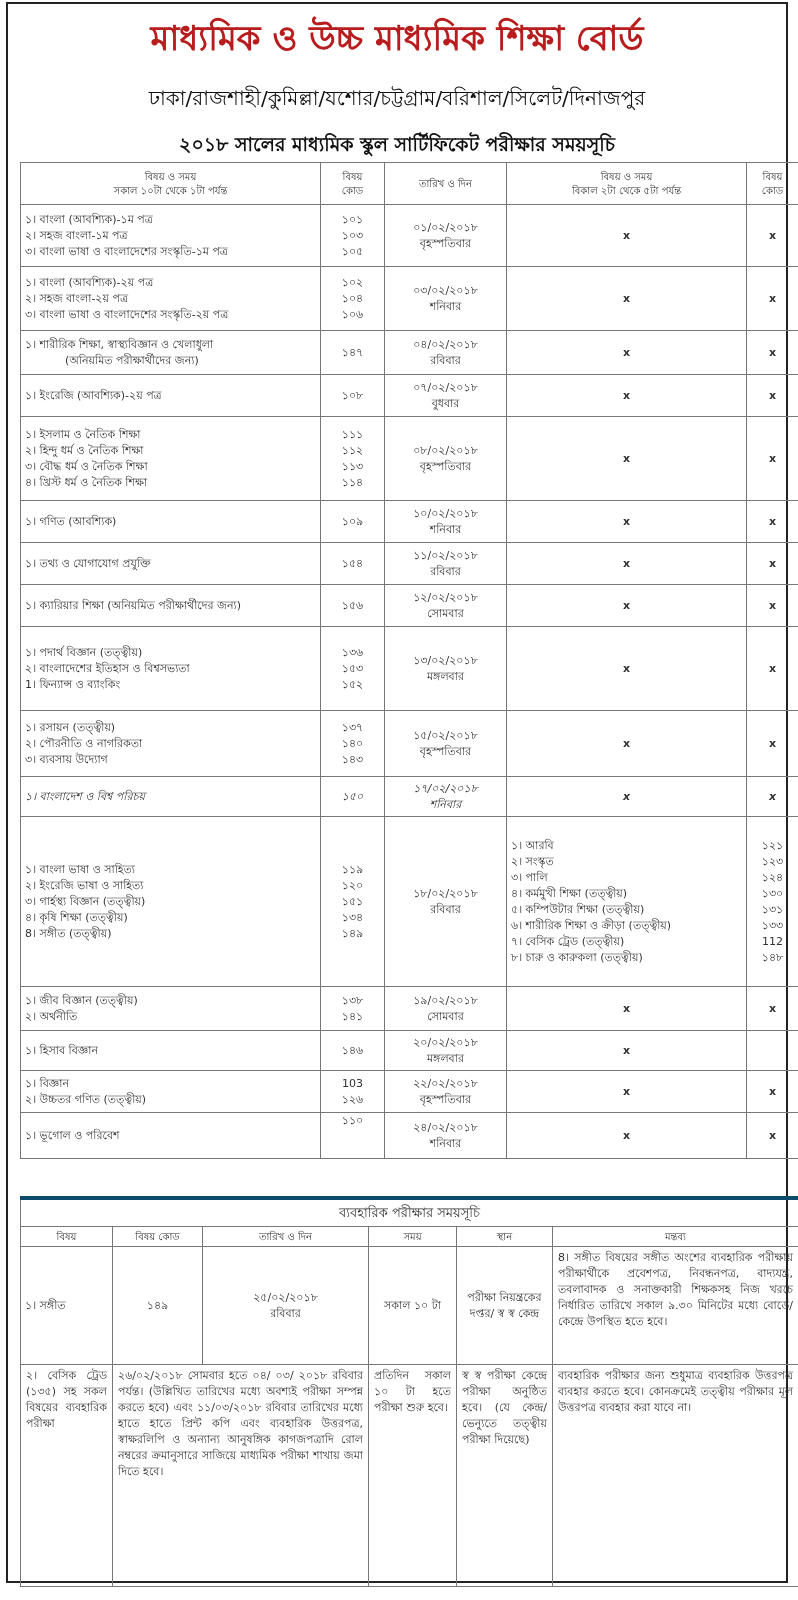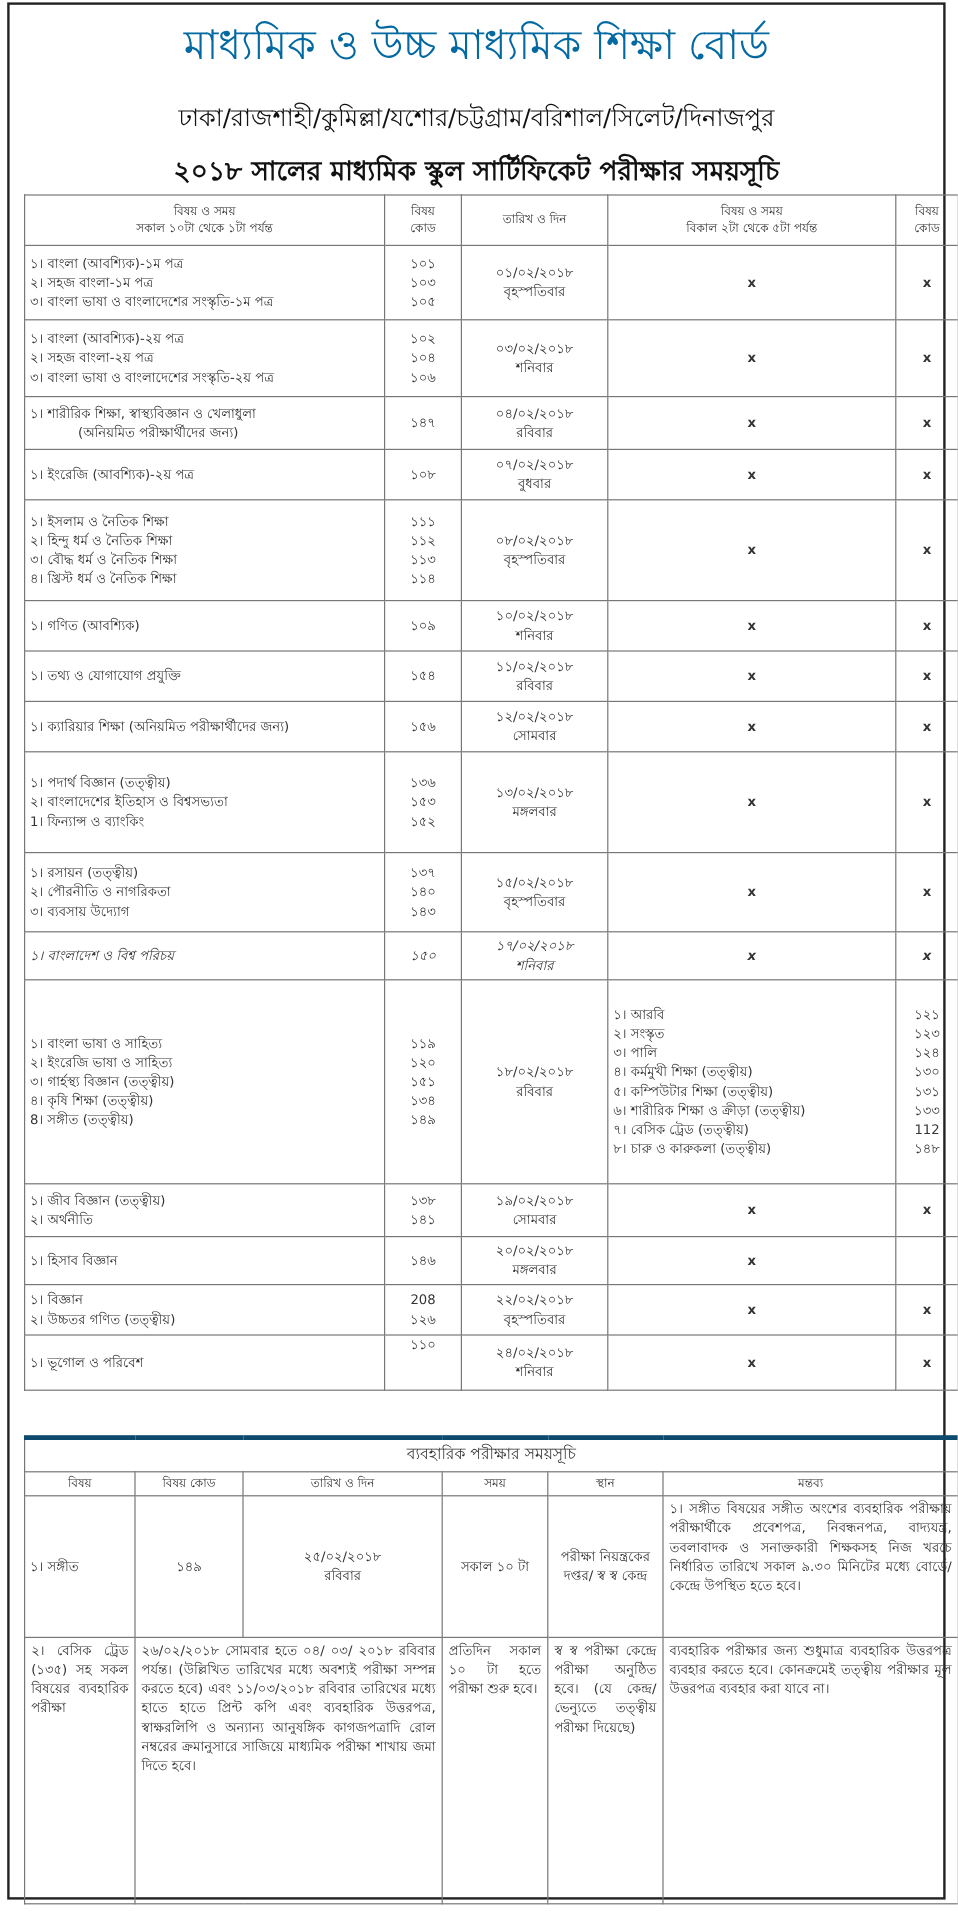--- a/index.html
+++ b/index.html
@@ -1,21 +1,21 @@
 <!DOCTYPE html>
 <html><head>
 <meta charset="utf-8">
 <style>
   html, body { margin:0; padding:0; background:#ffffff; }
   body { width:798px; height:1600px; position:relative; font-family:"DejaVu Sans", sans-serif; color:#222; overflow:hidden; }
   .frame { position:absolute; left:6px; top:2px; width:782px; height:1581px; border:2px solid #222; box-sizing:border-box; }
   .header { position:absolute; left:8px; top:4px; width:778px; height:158px; text-align:center; }
-  .h1 { font-size:34px; font-weight:normal; margin-top:12px; line-height:44px; color:#0369a1; }
+  .h1 { font-size:34px; font-weight:bold; margin-top:12px; line-height:44px; color:#b91c1c; }
   .h2 { font-size:20px; line-height:28px; margin-top:24px; color:#111; }
-  .h3 { font-size:22px; font-weight:bold; line-height:40px; margin-top:12px; color:#111; }
+  .h3 { font-size:19px; font-weight:bold; line-height:40px; margin-top:12px; color:#111; }
   table { border-collapse:collapse; position:absolute; left:20px; width:778px; table-layout:fixed; }
   td, th { border:1px solid #777; font-size:11px; line-height:16px; color:#333; vertical-align:middle; padding:0 4px; font-weight:normal; }
   th { text-align:center; font-size:10px; line-height:14px; }
   .main { top:162px; }
   .main tr.group td { border-top:1.5px solid #555; }
   .subj { text-align:left; }
   .center { text-align:center; }
   .line { display:block; white-space:nowrap; }
   .x { text-align:center; font-weight:bold; color:#333; }
   .practical { top:1196px; }
@@ -361,21 +361,21 @@
         <td class="x">
           <span class="line"></span>
         </td>
       </tr>
       <tr class="group" style="height: 42px;">
         <td class="subj">
           <span class="line">১। বিজ্ঞান</span>
           <span class="line">২। উচ্চতর গণিত (তত্ত্বীয়)</span>
         </td>
         <td class="center">
-          <span class="line">208</span>
+          <span class="line">103</span>
           <span class="line">১২৬</span>
         </td>
         <td class="center">
           <span class="line">২২/০২/২০১৮</span>
           <span class="line">বৃহস্পতিবার</span>
         </td>
         <td class="x">
           <span class="line">x</span>
         </td>
         <td class="x">
@@ -426,21 +426,21 @@
   </tr>
   <tr style="height:118px">
     <td class="subj">১। সঙ্গীত</td>
     <td class="center">১৪৯</td>
     <td class="center">
           <span class="line">২৫/০২/২০১৮</span>
           <span class="line">রবিবার</span>
         </td>
     <td class="center">সকাল ১০ টা</td>
     <td class="center">পরীক্ষা নিয়ন্ত্রকের দপ্তর/ স্ব স্ব কেন্দ্র</td>
-    <td class="just">১। সঙ্গীত বিষয়ের সঙ্গীত অংশের ব্যবহারিক পরীক্ষায় পরীক্ষার্থীকে প্রবেশপত্র, নিবন্ধনপত্র, বাদ্যযন্ত্র, তবলাবাদক ও সনাক্তকারী শিক্ষকসহ নিজ খরচে নির্ধারিত তারিখে সকাল ৯.৩০ মিনিটের মধ্যে বোর্ডে/কেন্দ্রে উপস্থিত হতে হবে।</td>
+    <td class="just">8। সঙ্গীত বিষয়ের সঙ্গীত অংশের ব্যবহারিক পরীক্ষায় পরীক্ষার্থীকে প্রবেশপত্র, নিবন্ধনপত্র, বাদ্যযন্ত্র, তবলাবাদক ও সনাক্তকারী শিক্ষকসহ নিজ খরচে নির্ধারিত তারিখে সকাল ৯.৩০ মিনিটের মধ্যে বোর্ডে/কেন্দ্রে উপস্থিত হতে হবে।</td>
   </tr>
   <tr style="height:222px">
     <td class="just">২। বেসিক ট্রেড (১৩৫) সহ সকল বিষয়ের ব্যবহারিক পরীক্ষা</td>
     <td class="just" colspan="2">২৬/০২/২০১৮ সোমবার হতে ০৪/ ০৩/ ২০১৮ রবিবার পর্যন্ত। (উল্লিখিত তারিখের মধ্যে অবশ্যই পরীক্ষা সম্পন্ন করতে হবে) এবং ১১/০৩/২০১৮ রবিবার তারিখের মধ্যে হাতে হাতে প্রিন্ট কপি এবং ব্যবহারিক উত্তরপত্র, স্বাক্ষরলিপি ও অন্যান্য আনুষঙ্গিক কাগজপত্রাদি রোল নম্বরের ক্রমানুসারে সাজিয়ে মাধ্যমিক পরীক্ষা শাখায় জমা দিতে হবে।</td>
     <td class="just">প্রতিদিন সকাল ১০ টা হতে পরীক্ষা শুরু হবে।</td>
     <td class="just">স্ব স্ব পরীক্ষা কেন্দ্রে পরীক্ষা অনুষ্ঠিত হবে। (যে কেন্দ্র/ ভেন্যুতে তত্ত্বীয় পরীক্ষা দিয়েছে)</td>
     <td class="just">ব্যবহারিক পরীক্ষার জন্য শুধুমাত্র ব্যবহারিক উত্তরপত্র ব্যবহার করতে হবে। কোনক্রমেই তত্ত্বীয় পরীক্ষার মূল উত্তরপত্র ব্যবহার করা যাবে না।</td>
   </tr>
 </tbody>
   </table>

